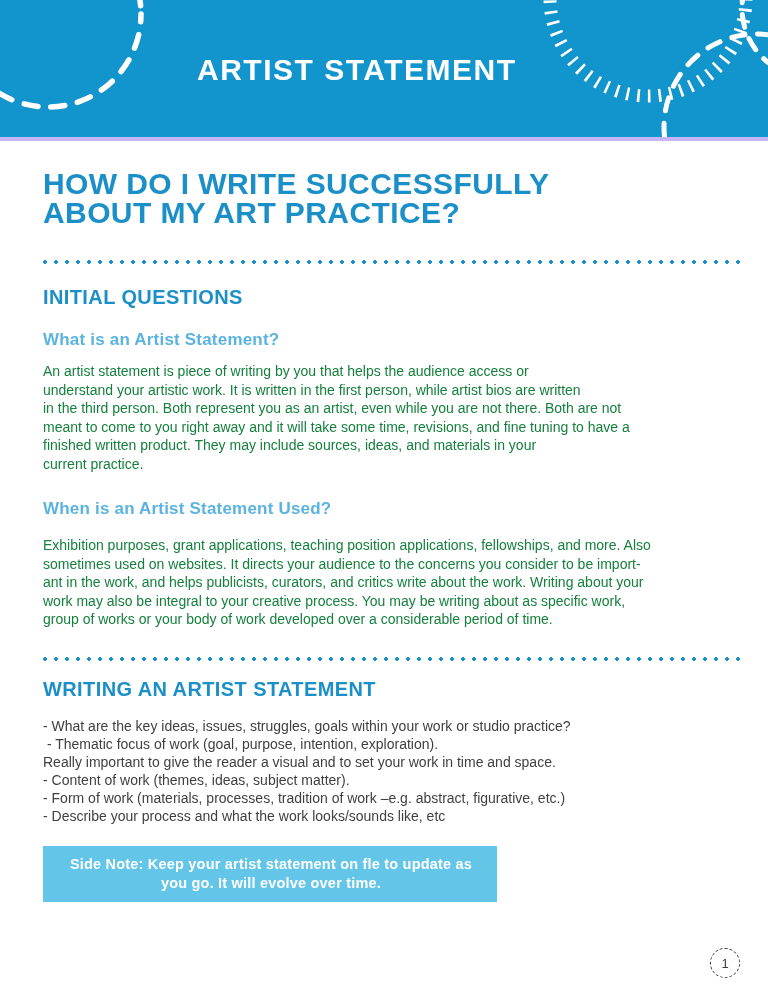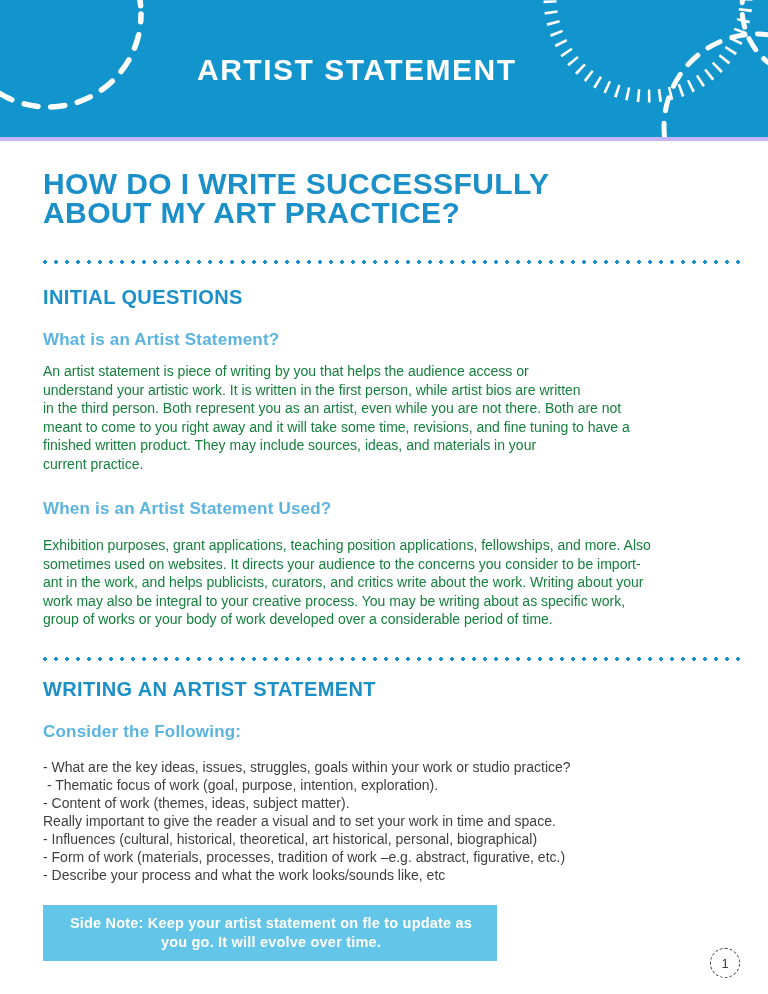--- a/index.html
+++ b/index.html
@@ -92,28 +92,26 @@
   <p class="body-text second">Exhibition purposes, grant applications, teaching position applications, fellowships, and more. Also
 sometimes used on websites. It directs your audience to the concerns you consider to be import-
 ant in the work, and helps publicists, curators, and critics write about the work. Writing about your
 work may also be integral to your creative process. You may be writing about as specific work,
 group of works or your body of work developed over a considerable period of time.</p>
 
   <div class="divider second"></div>
 
   <h3 class="section-title writing">WRITING AN ARTIST STATEMENT</h3>
 
-  <h4 class="sub-title consider">Consider the Following:</h4>
 
   <div class="bullet-list">
     <div class="item">- What are the key ideas, issues, struggles, goals within your work or studio practice?</div>
     <div class="item"> - Thematic focus of work (goal, purpose, intention, exploration).</div>
+    <div class="item">Really important to give the reader a visual and to set your work in time and space.</div>
     <div class="item">- Content of work (themes, ideas, subject matter).</div>
-    <div class="item">Really important to give the reader a visual and to set your work in time and space.</div>
-    <div class="item">- Influences (cultural, historical, theoretical, art historical, personal, biographical)</div>
     <div class="item">- Form of work (materials, processes, tradition of work –e.g. abstract, figurative, etc.)</div>
     <div class="item">- Describe your process and what the work looks/sounds like, etc</div>
   </div>
 
   <div class="note-box">Side Note: Keep your artist statement on fle to update as
 you go. It will evolve over time.</div>
 </div>
 
 <div class="page-num">
   <span>1</span>

